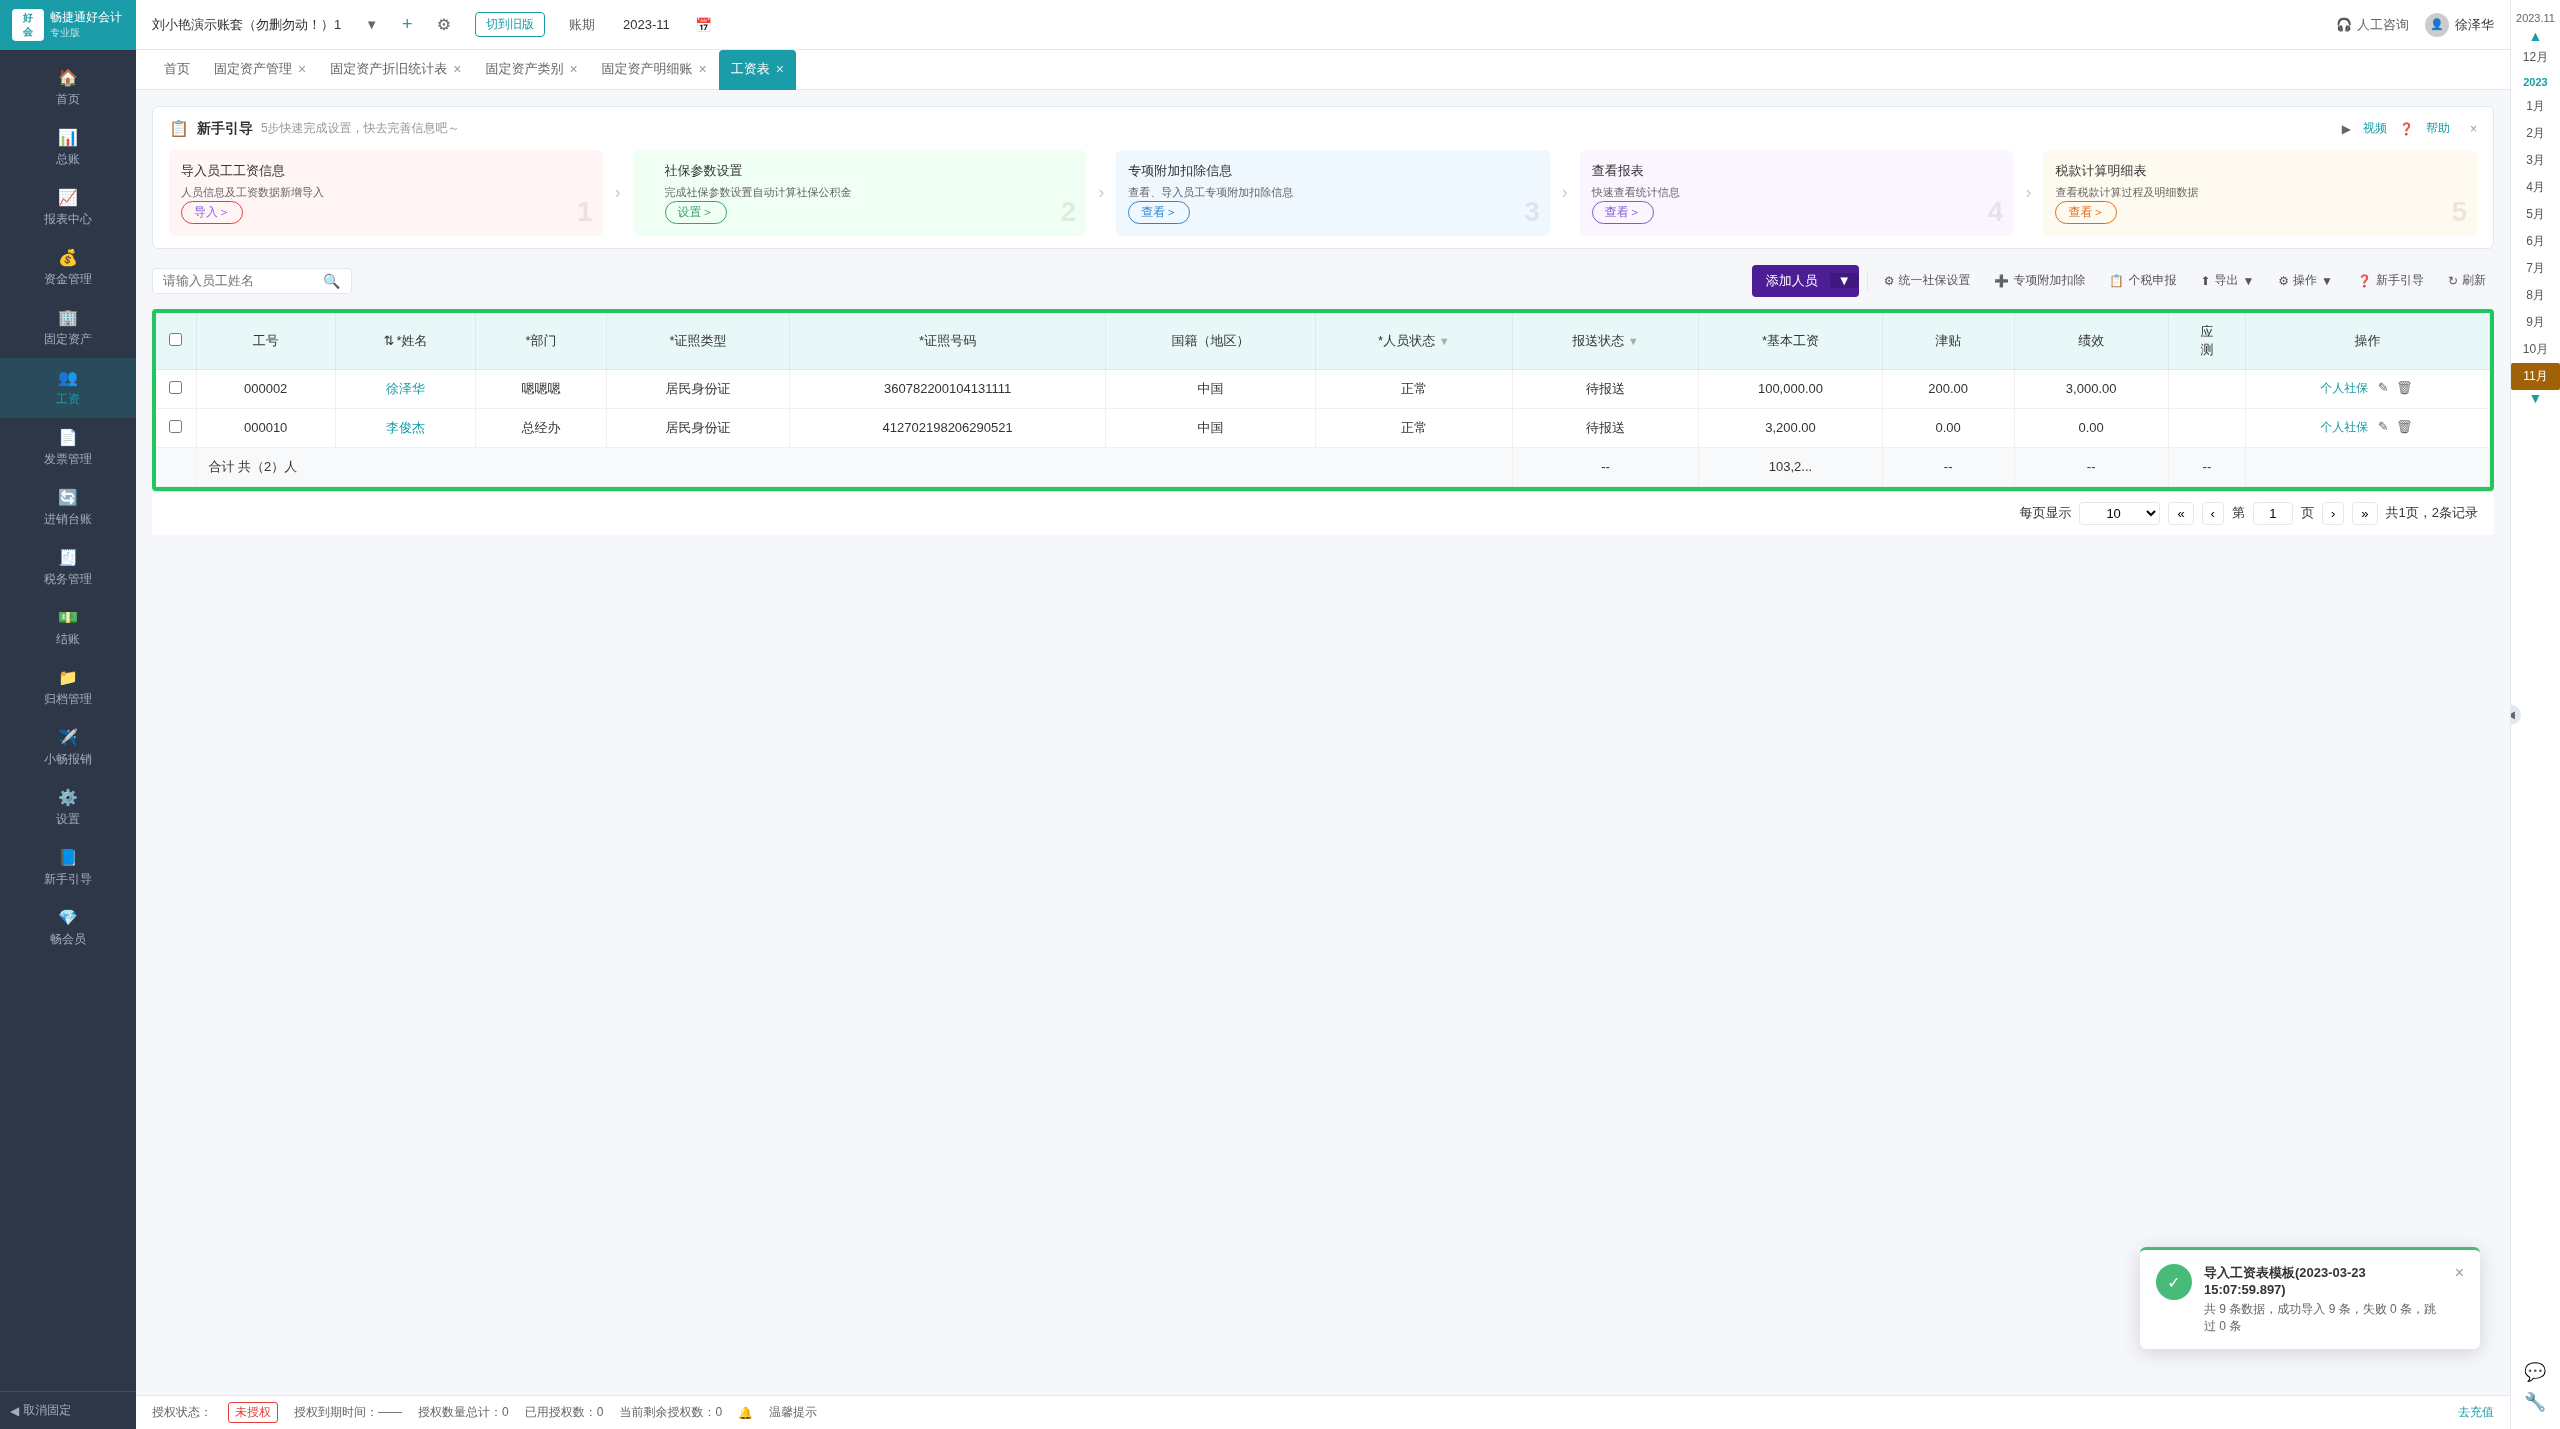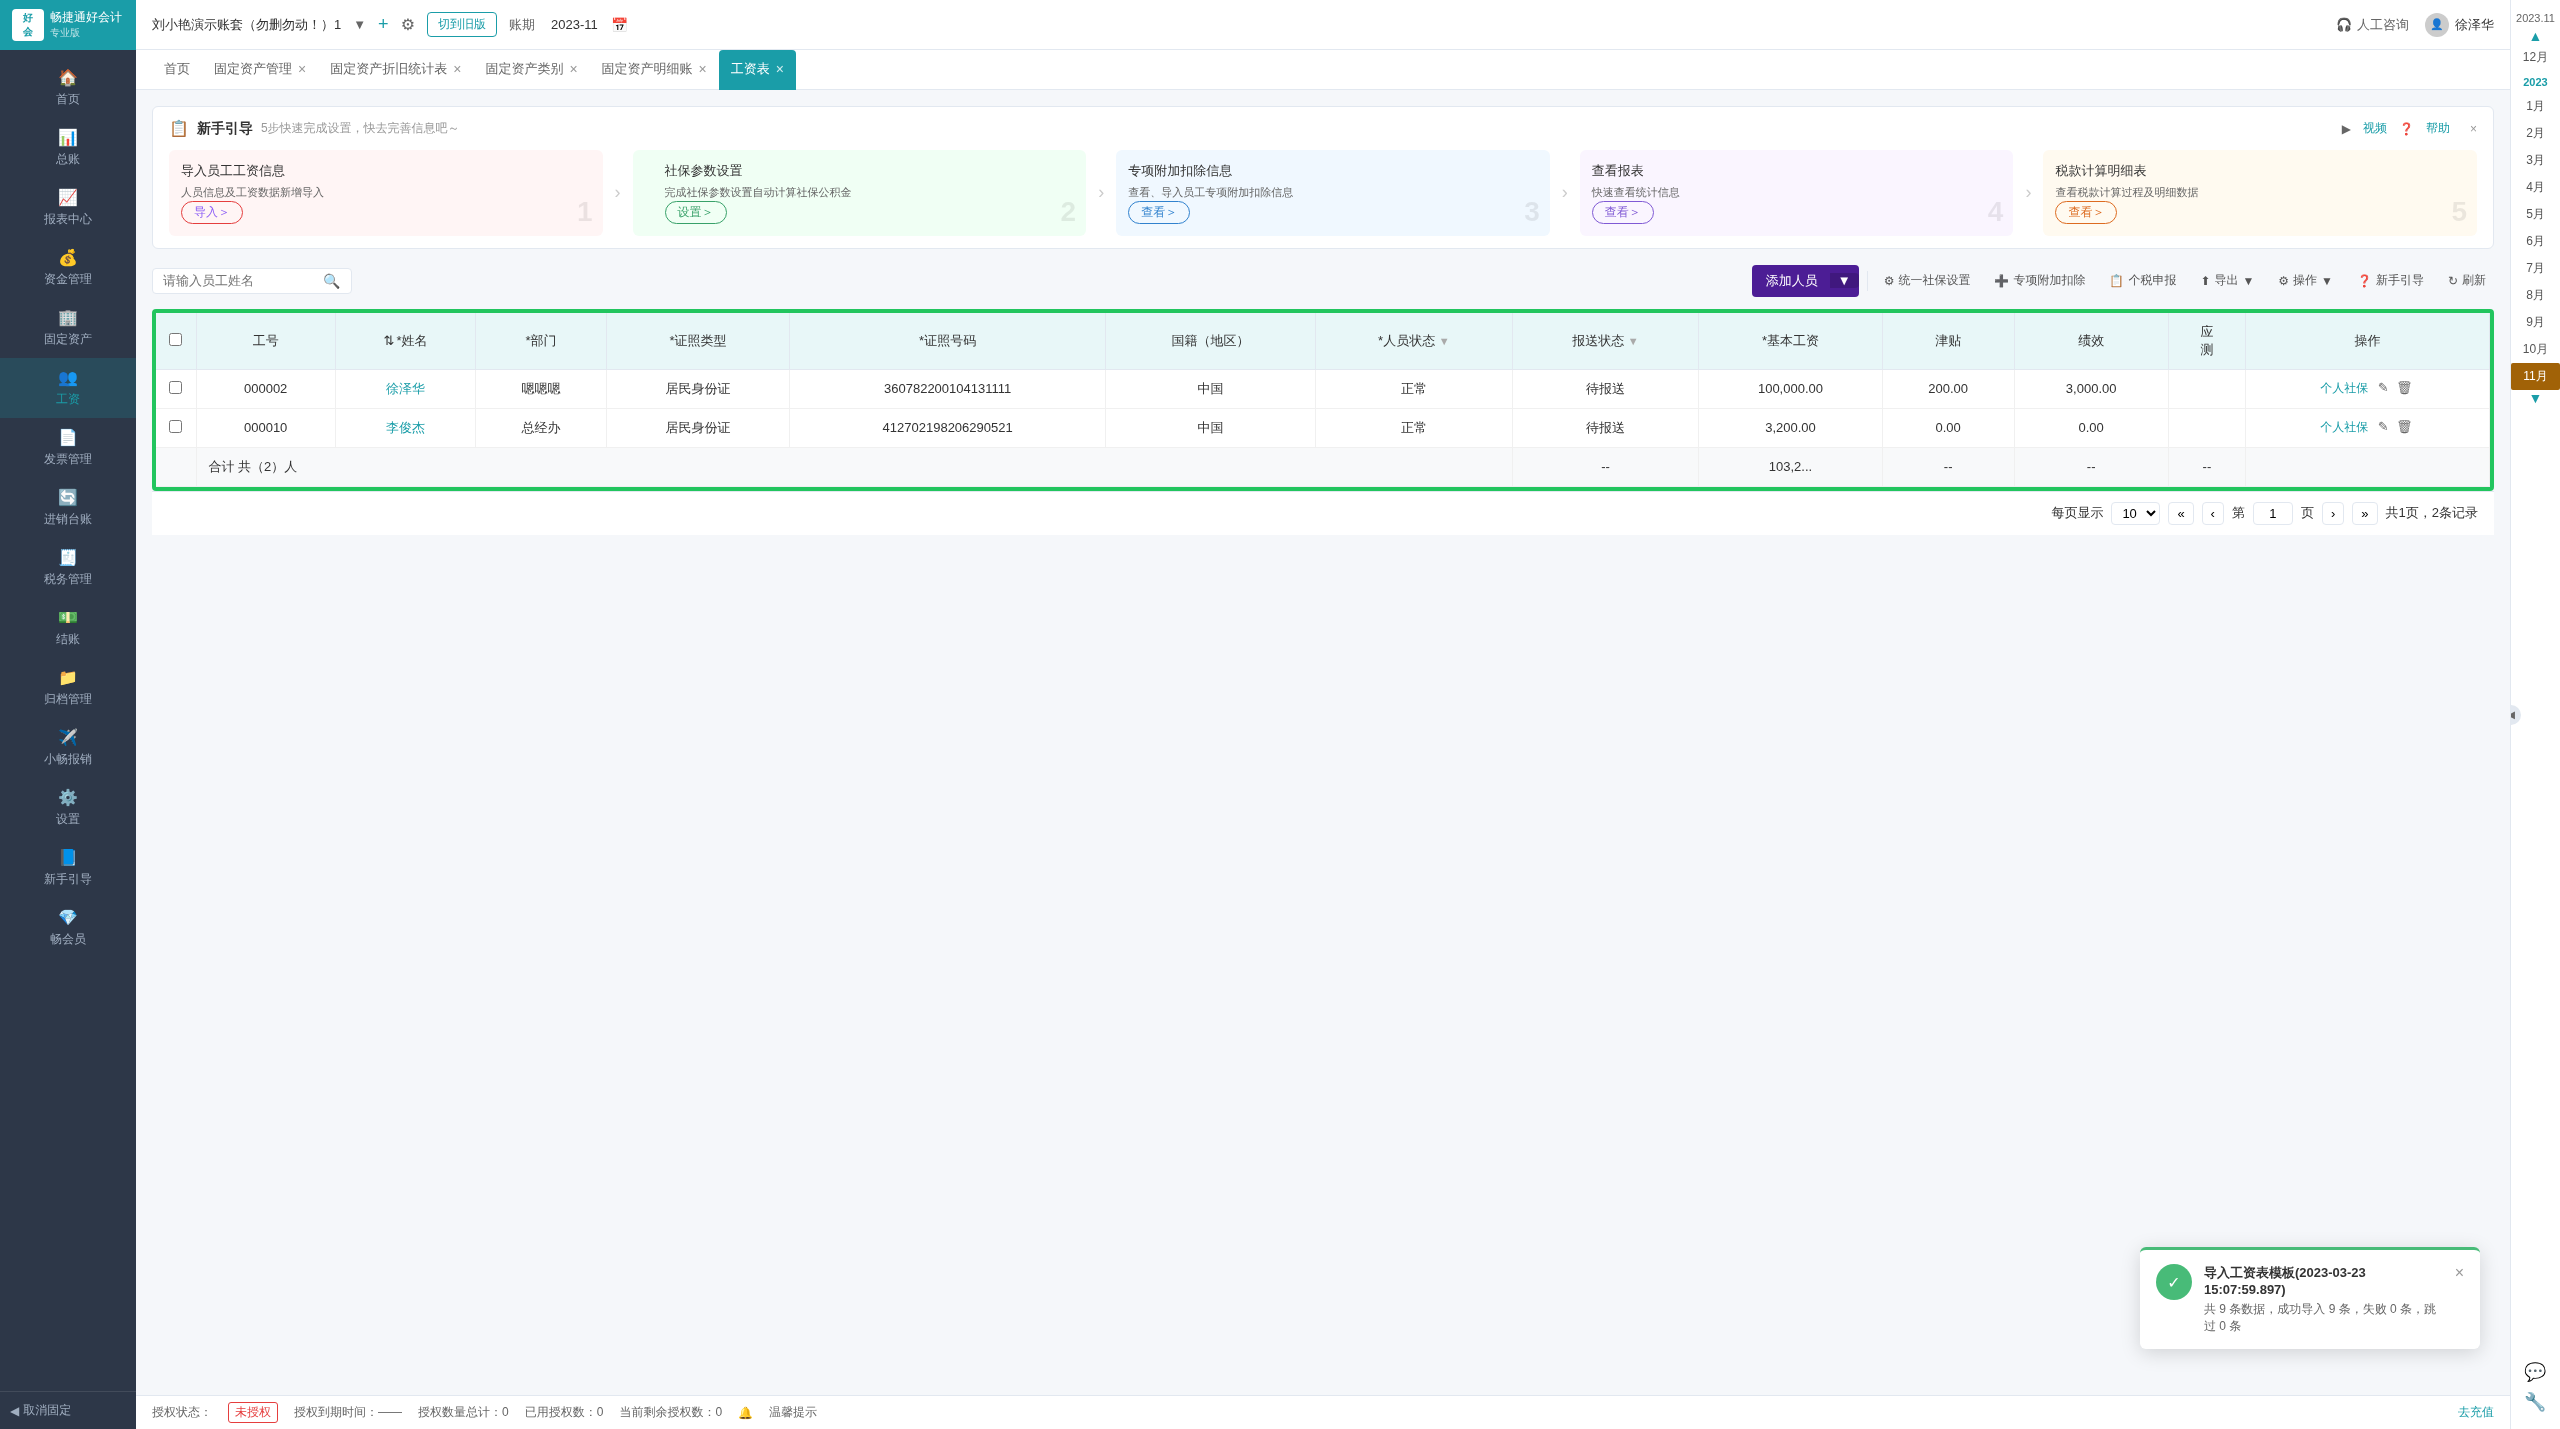--- a/index.html
+++ b/index.html
@@ -74,21 +74,21 @@
     }
 
     
     .topbar {
       background: #fff;
       height: 50px;
       display: flex;
       align-items: center;
       padding: 0 16px;
       border-bottom: 1px solid #e2e8f0;
-      gap: 12px;
+      gap: 24px;
     }
     .account-name {
       font-size: 13px;
       color: #333;
     }
     .topbar-btn {
       border: 1px solid #1a9da8;
       color: #1a9da8;
       background: #fff;
       border-radius: 4px;
@@ -293,21 +293,21 @@
       padding: 10px 16px;
       background: #fff;
       border-top: 1px solid #e2e8f0;
       gap: 8px;
       font-size: 13px;
       color: #333;
     }
     .page-size-select {
       border: 1px solid #e2e8f0;
       border-radius: 4px;
-      padding: 2px 6px;
+      padding: 2px 22px;
       font-size: 13px;
       background: #fff;
     }
     .page-btn {
       border: 1px solid #e2e8f0;
       background: #fff;
       padding: 3px 8px;
       border-radius: 4px;
       cursor: pointer;
       font-size: 13px;

